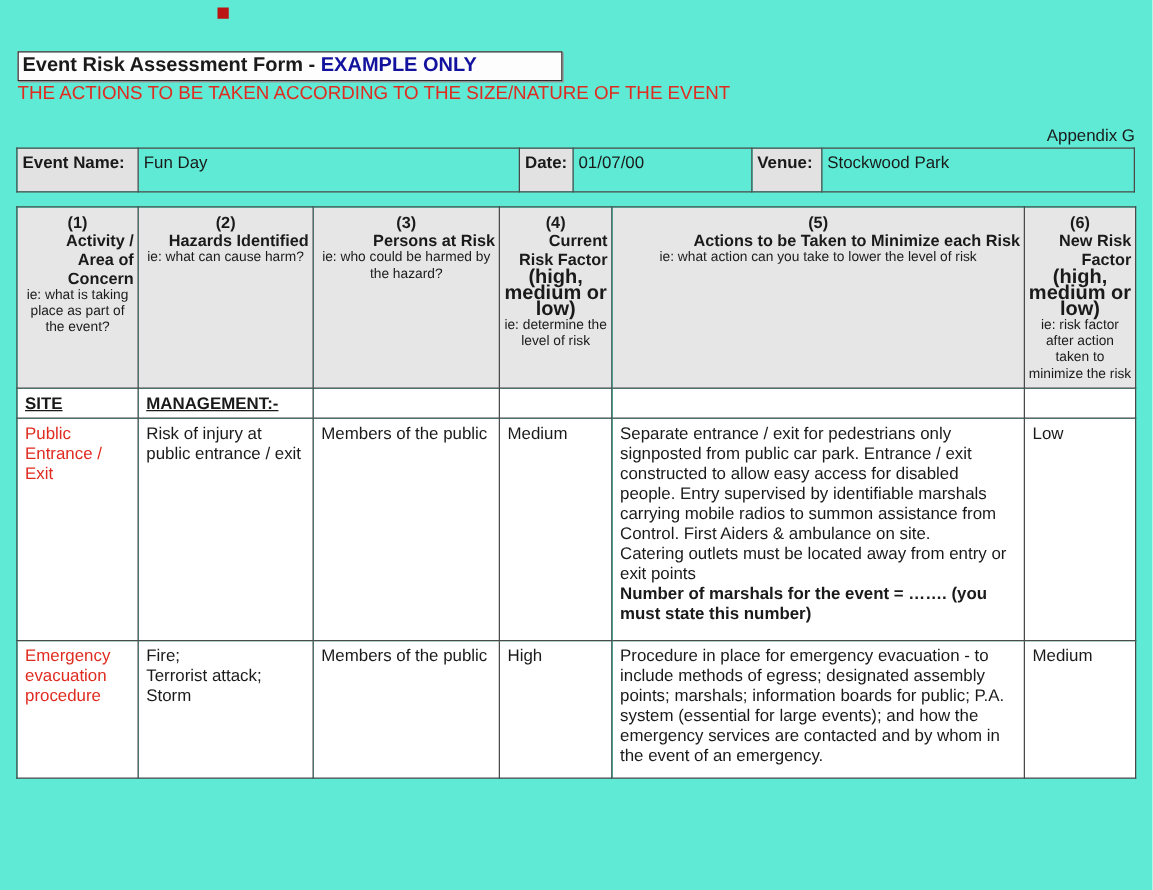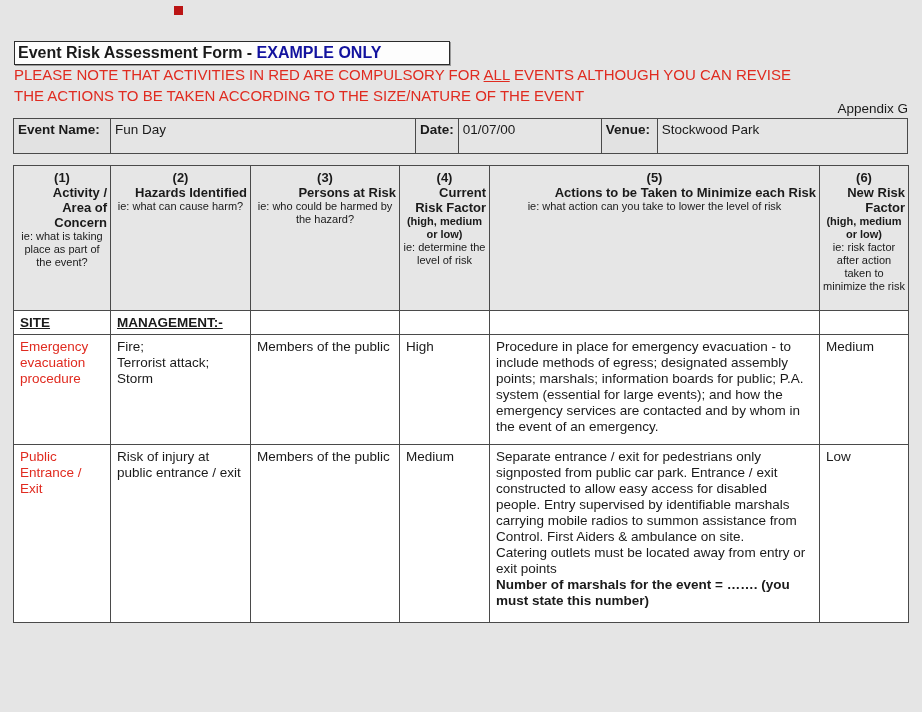--- a/index.html
+++ b/index.html
@@ -1,19 +1,19 @@
 <!DOCTYPE html>
 <html><head>
 <meta charset="utf-8">
 <style>
   html,body{margin:0;padding:0;background:#ffffff;}
   #page{
     position:relative;
     width:922px;height:712px;
-    background:#e5e5e5;
+    background:#5eead4;
     font-family:"Liberation Sans", sans-serif;
     color:#1a1a1a;
     overflow:hidden;
   }
   
   #red-marker{
     position:absolute;left:174px;top:6px;width:9px;height:9px;
     background:#bb1414;
   }
   
@@ -64,21 +64,21 @@
     overflow:hidden;
   }
   #risk-table th{
     background:#e6e6e6;
     font-weight:normal;
     padding:4px 3px;
     text-align:center;
   }
   .h-num{font-size:13px;font-weight:bold;}
   .h-title{font-size:13px;font-weight:bold;white-space:pre-line;text-align:right;}
-  .h-sub{font-size:11px;font-weight:bold;line-height:13px;}
+  .h-sub{font-size:16px;font-weight:bold;line-height:13px;}
   .h-hint{font-size:11px;line-height:13px;}
   #risk-table td{
     font-size:13.5px;line-height:16px;
     padding:4px 6px 3px 6px;
     background:#ffffff;
   }
   .section-cell span{
     font-weight:bold;text-decoration:underline;font-size:13.5px;
   }
   .red-text{color:#e02b20;}
@@ -88,21 +88,20 @@
 </head>
 <body>
 
 <div id="page">
 
   <div id="red-marker"></div>
 
   <div id="title-box"><span>Event Risk Assessment Form</span><span>  - </span><span class="blue">EXAMPLE ONLY</span></div>
 
   <div id="notice">
-    <div><span>PLEASE NOTE THAT ACTIVITIES IN RED ARE COMPULSORY FOR </span><span class="ul">ALL</span><span> EVENTS ALTHOUGH YOU CAN REVISE</span></div>
     <div>THE ACTIONS TO BE TAKEN ACCORDING TO THE SIZE/NATURE OF THE EVENT</div>
   </div>
 
   <div id="appendix">Appendix G</div>
 
   <table id="event-table">
     <colgroup>
       <col style="width:97px">
         <col style="width:305px">
         <col style="width:42px">
@@ -171,41 +170,41 @@
       </th>
     </tr>
     <tr style="height:24px">
       <td class="section-cell"><span>SITE</span></td>
       <td class="section-cell"><span>MANAGEMENT:-</span></td>
       <td></td>
       <td></td>
       <td></td>
       <td></td>
     </tr>
+    <tr style="height:178px">
+      <td class="red-text">Public Entrance / Exit</td>
+      <td>Risk of injury at public entrance / exit</td>
+      <td>Members of the public</td>
+      <td>Medium</td>
+      <td>
+        <div class="pre">Separate entrance / exit for pedestrians only signposted from public car park. Entrance / exit constructed to allow easy access for disabled people. Entry supervised by identifiable marshals carrying mobile radios to summon assistance from Control. First Aiders &amp; ambulance on site.
+Catering outlets must be located away from entry or exit points</div>
+        <div class="bold-line">Number of marshals for the event  = ……. (you must state this number)</div>
+      </td>
+      <td>Low</td>
+    </tr>
     <tr style="height:110px">
       <td class="red-text">Emergency evacuation procedure</td>
       <td class="pre">Fire;
 Terrorist attack;
 Storm</td>
       <td>Members of the public</td>
       <td>High</td>
       <td>
         <div class="pre">Procedure in place for emergency evacuation - to include methods of egress; designated assembly points; marshals; information boards for public; P.A. system (essential for large events);  and how the emergency services are contacted and by whom in the event of an emergency.</div>
         <div class="bold-line"></div>
       </td>
       <td>Medium</td>
     </tr>
-    <tr style="height:178px">
-      <td class="red-text">Public Entrance / Exit</td>
-      <td>Risk of injury at public entrance / exit</td>
-      <td>Members of the public</td>
-      <td>Medium</td>
-      <td>
-        <div class="pre">Separate entrance / exit for pedestrians only signposted from public car park. Entrance / exit constructed to allow easy access for disabled people. Entry supervised by identifiable marshals carrying mobile radios to summon assistance from Control. First Aiders &amp; ambulance on site.
-Catering outlets must be located away from entry or exit points</div>
-        <div class="bold-line">Number of marshals for the event  = ……. (you must state this number)</div>
-      </td>
-      <td>Low</td>
-    </tr>
   </tbody>
     </table>
 
 </div>
 
 </body></html>

